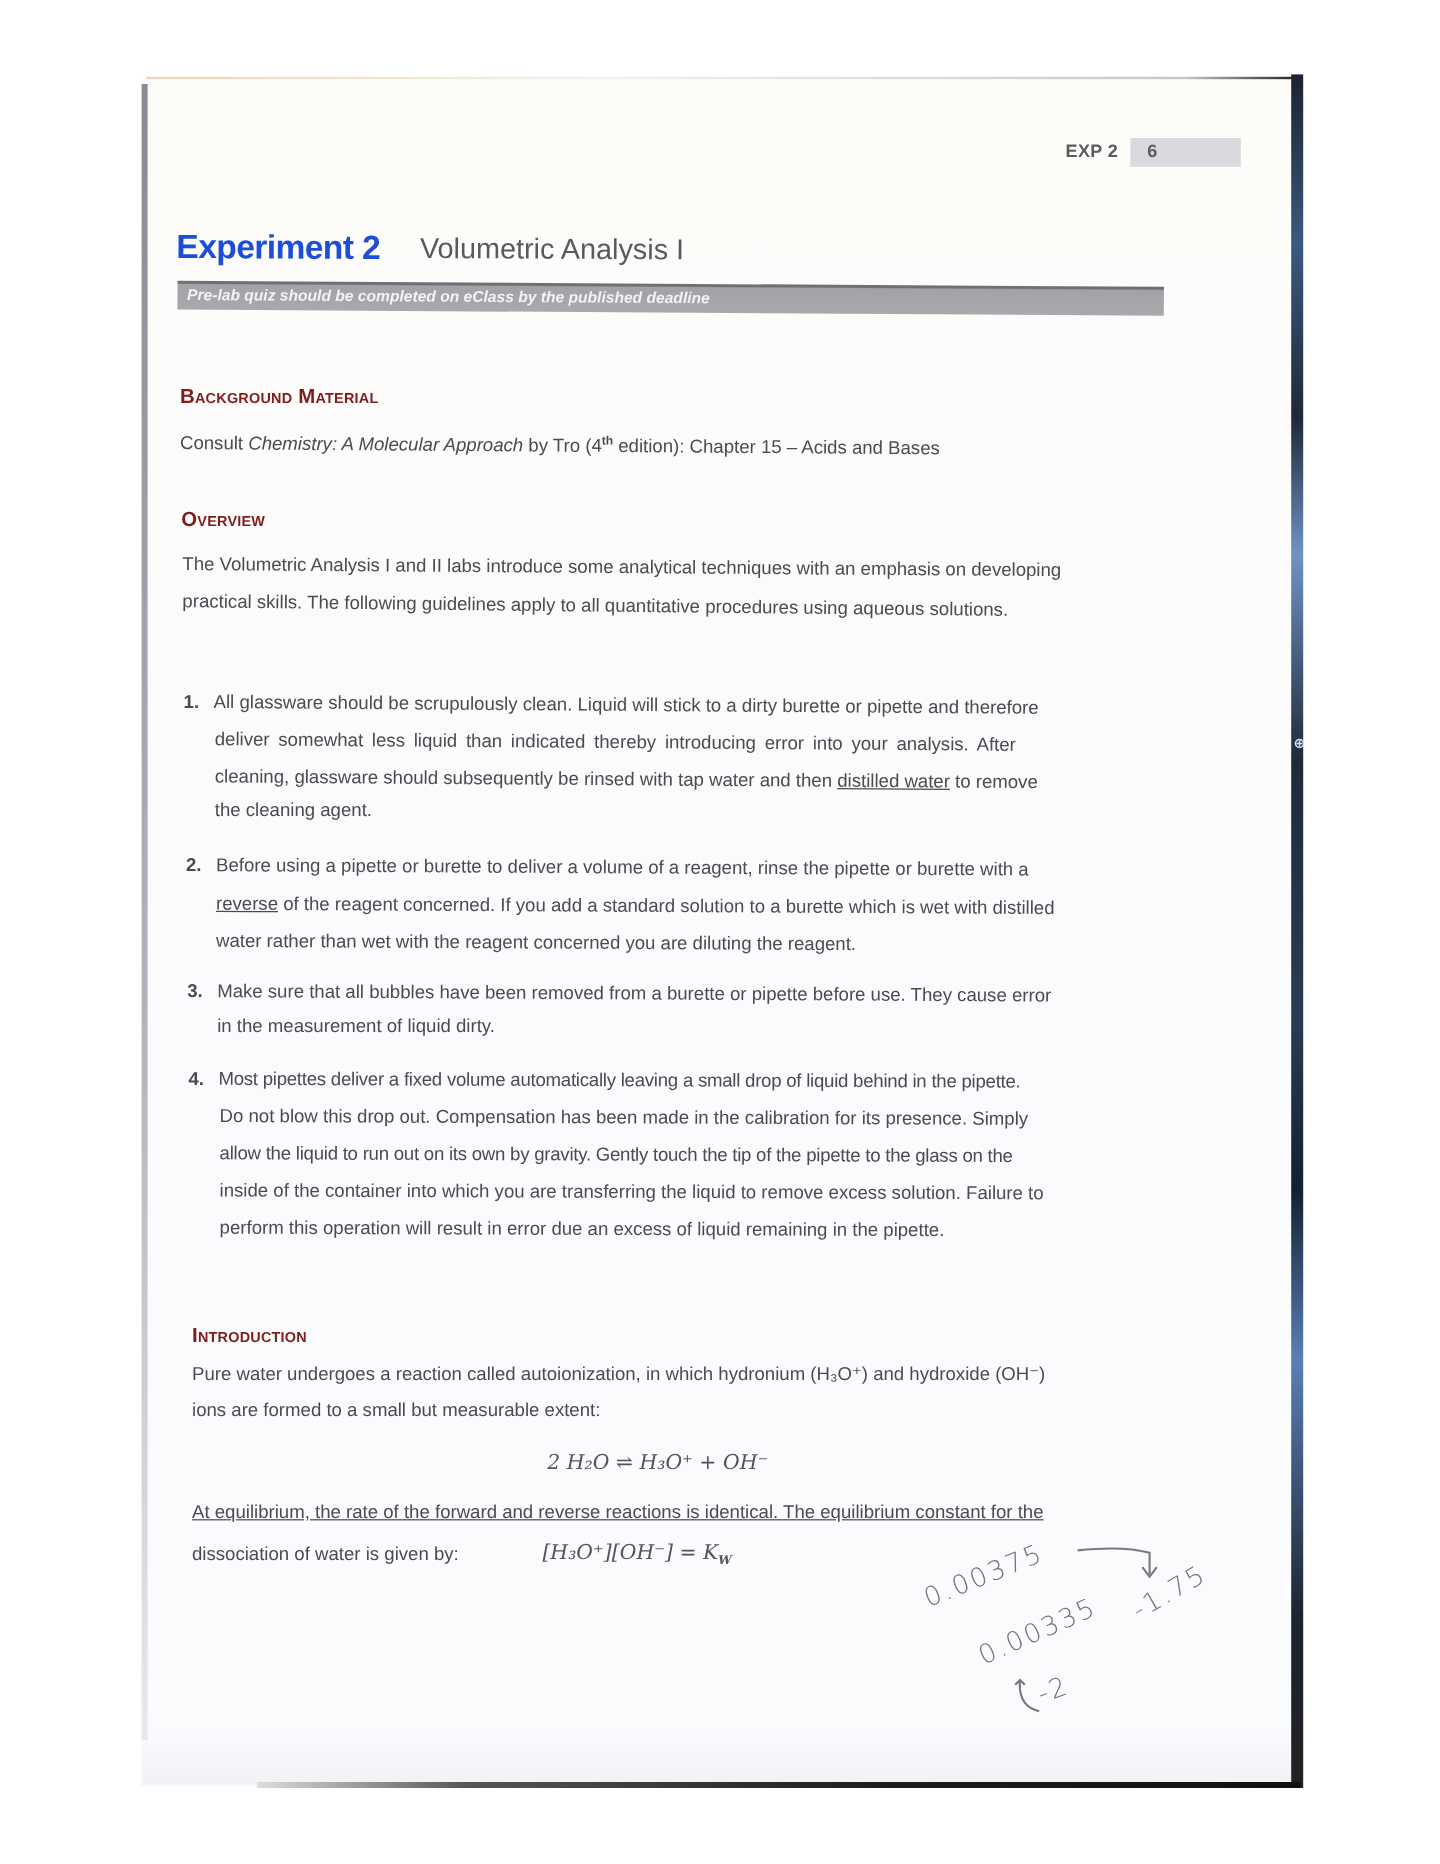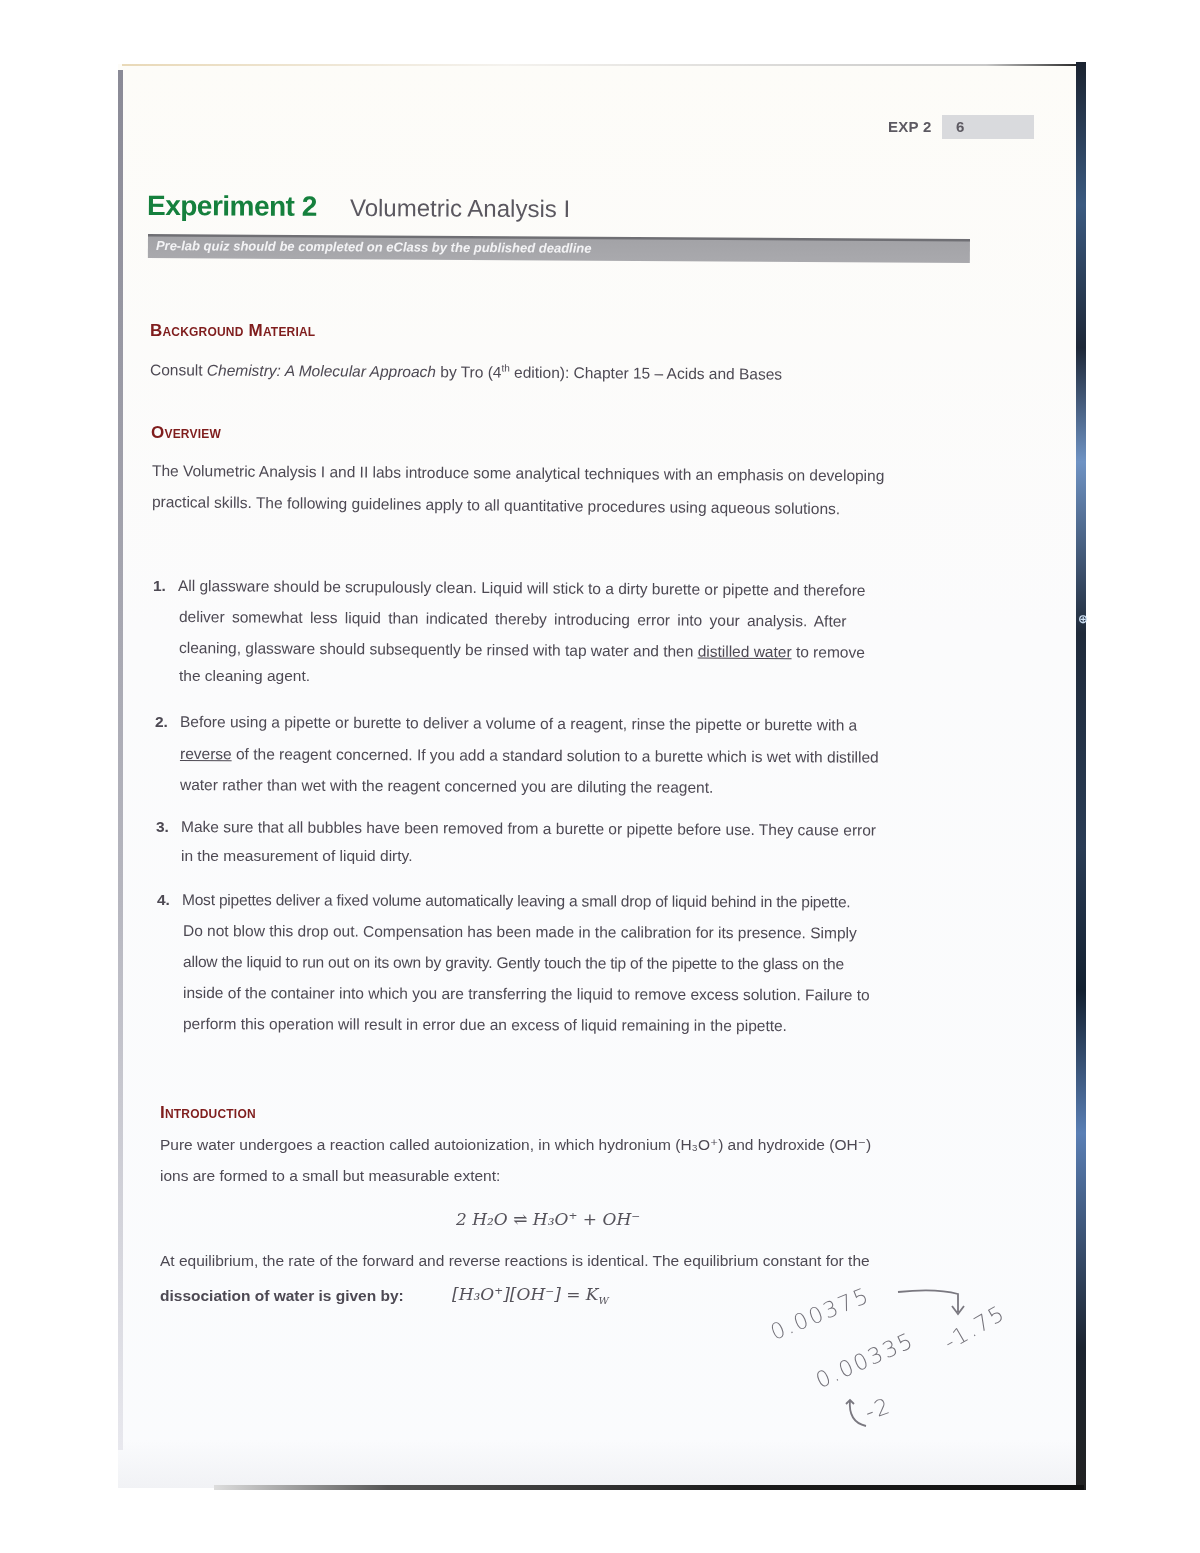--- a/index.html
+++ b/index.html
@@ -39,21 +39,21 @@
       color: #5d5a62; letter-spacing: 0.3px;
     }
     .page-num-box {
       position: absolute; left: 942px; top: 115px; width: 92px; height: 24px;
       background: #d9dadd; color: #5d5a62; font-weight: bold; font-size: 15px;
       line-height: 24px; box-sizing: border-box; padding-left: 14px;
     }
 
     .exp-title {
       position: absolute; left: 147px; top: 190px; font-size: 28px; font-weight: bold;
-      color: #15803d; letter-spacing: -0.5px; transform: rotate(0.3deg); transform-origin: left;
+      color: #1d4ed8; letter-spacing: -0.5px; transform: rotate(0.3deg); transform-origin: left;
     }
     .exp-subtitle {
       position: absolute; left: 350px; top: 194px; font-size: 24px;
       color: #5b5860; transform: rotate(0.3deg); transform-origin: left;
     }
     .quiz-banner {
       position: absolute; left: 148px; top: 234px; width: 822px; height: 24px;
       background: linear-gradient(180deg, #6f6f74 0px, #6f6f74 2px, #a3a3a7 3px, #a9a9ad 100%);
       transform: rotate(0.35deg); transform-origin: left top;
     }
@@ -67,21 +67,21 @@
       font-variant: small-caps; letter-spacing: 0.2px;
     }
     .body-line {
       position: absolute; font-size: 15.5px; color: #4d4953; white-space: nowrap;
     }
     .list-num {
       position: absolute; font-size: 15.5px; color: #4d4953; font-weight: bold;
     }
     .u { text-decoration: underline; }
     .it { font-style: italic; }
-    sup, sub { font-size: 10px; }
+    sup, sub { font-size: 10px; font-weight: bold; }
     .math {
       position: absolute; font-family: "DejaVu Serif", serif; font-style: italic;
       font-size: 17px; color: #55525a; white-space: nowrap;
     }
     .handwriting {
       position: absolute; font-family: "DejaVu Sans", sans-serif; font-weight: 300;
       color: #74727a; white-space: nowrap; letter-spacing: 2px;
     }
     .right-glyph {
       position: absolute; color: #cfe2f6; font-size: 12px; font-weight: bold;
@@ -139,22 +139,22 @@
 <div class="body-line" style="left:182px; top:891px; transform:rotate(0.2deg); transform-origin:left; letter-spacing:-0.2px;">Most pipettes deliver a fixed volume automatically leaving a small drop of liquid behind in the pipette.</div>
 <div class="body-line" style="left:183px; top:922px; transform:rotate(0.2deg); transform-origin:left;">Do not blow this drop out.  Compensation has been made in the calibration for its presence. Simply</div>
 <div class="body-line" style="left:183px; top:953px; transform:rotate(0.2deg); transform-origin:left; letter-spacing:-0.2px;">allow the liquid to run out on its own by gravity. Gently touch the tip of the pipette to the glass on the</div>
 <div class="body-line" style="left:183px; top:984px; transform:rotate(0.2deg); transform-origin:left;">inside of the container into which you are transferring the liquid to remove excess solution.  Failure to</div>
 <div class="body-line" style="left:183px; top:1015px; transform:rotate(0.2deg); transform-origin:left;">perform this operation will result in error due an excess of liquid remaining in the pipette.</div>
 
 <div class="section-heading" style="left:160px; top:1103px;">Introduction</div>
 <div class="body-line" style="left:160px; top:1136px;">Pure water undergoes a reaction called autoionization, in which hydronium (H₃O⁺) and hydroxide (OH⁻)</div>
 <div class="body-line" style="left:160px; top:1167px;text-align:center;">ions are formed to a small but measurable extent:</div>
 <div class="math" style="left:456px; top:1209px;">2 H₂O ⇌ H₃O⁺ + OH⁻</div>
-<div class="body-line" style="left:160px; top:1252px;">At equilibrium, the rate of the forward and reverse reactions is identical. The equilibrium constant for the</div>
-<div class="body-line" style="left:160px; top:1287px;font-weight:bold;">dissociation of water is given by:</div>
+<div class="body-line" style="left:160px; top:1252px;text-decoration:underline;">At equilibrium, the rate of the forward and reverse reactions is identical. The equilibrium constant for the</div>
+<div class="body-line" style="left:160px; top:1287px;">dissociation of water is given by:</div>
 <div class="math" style="left:452px; top:1284px;">
   <span>[H₃O⁺][OH⁻] = K</span><sub>W</sub>
 </div>
 
 <div class="handwriting" style="left:776px; top:1320px; font-size:22px; transform:rotate(-22deg); transform-origin:left bottom;">0.00375</div>
 <svg style="position:absolute; left:896px; top:1284px;" width="80" height="34">
   <path d="M2 8 Q40 4 62 10 L62 28 M56 22 L62 30 L68 22" fill="none" stroke="#7a7880" stroke-width="1.8"></path>
 </svg>
 <div class="handwriting" style="left:822px; top:1368px; font-size:22px; transform:rotate(-24deg); transform-origin:left bottom;">0.00335</div>
 <div class="handwriting" style="left:952px; top:1330px; font-size:22px; transform:rotate(-30deg); transform-origin:left bottom;">-1.75</div>

